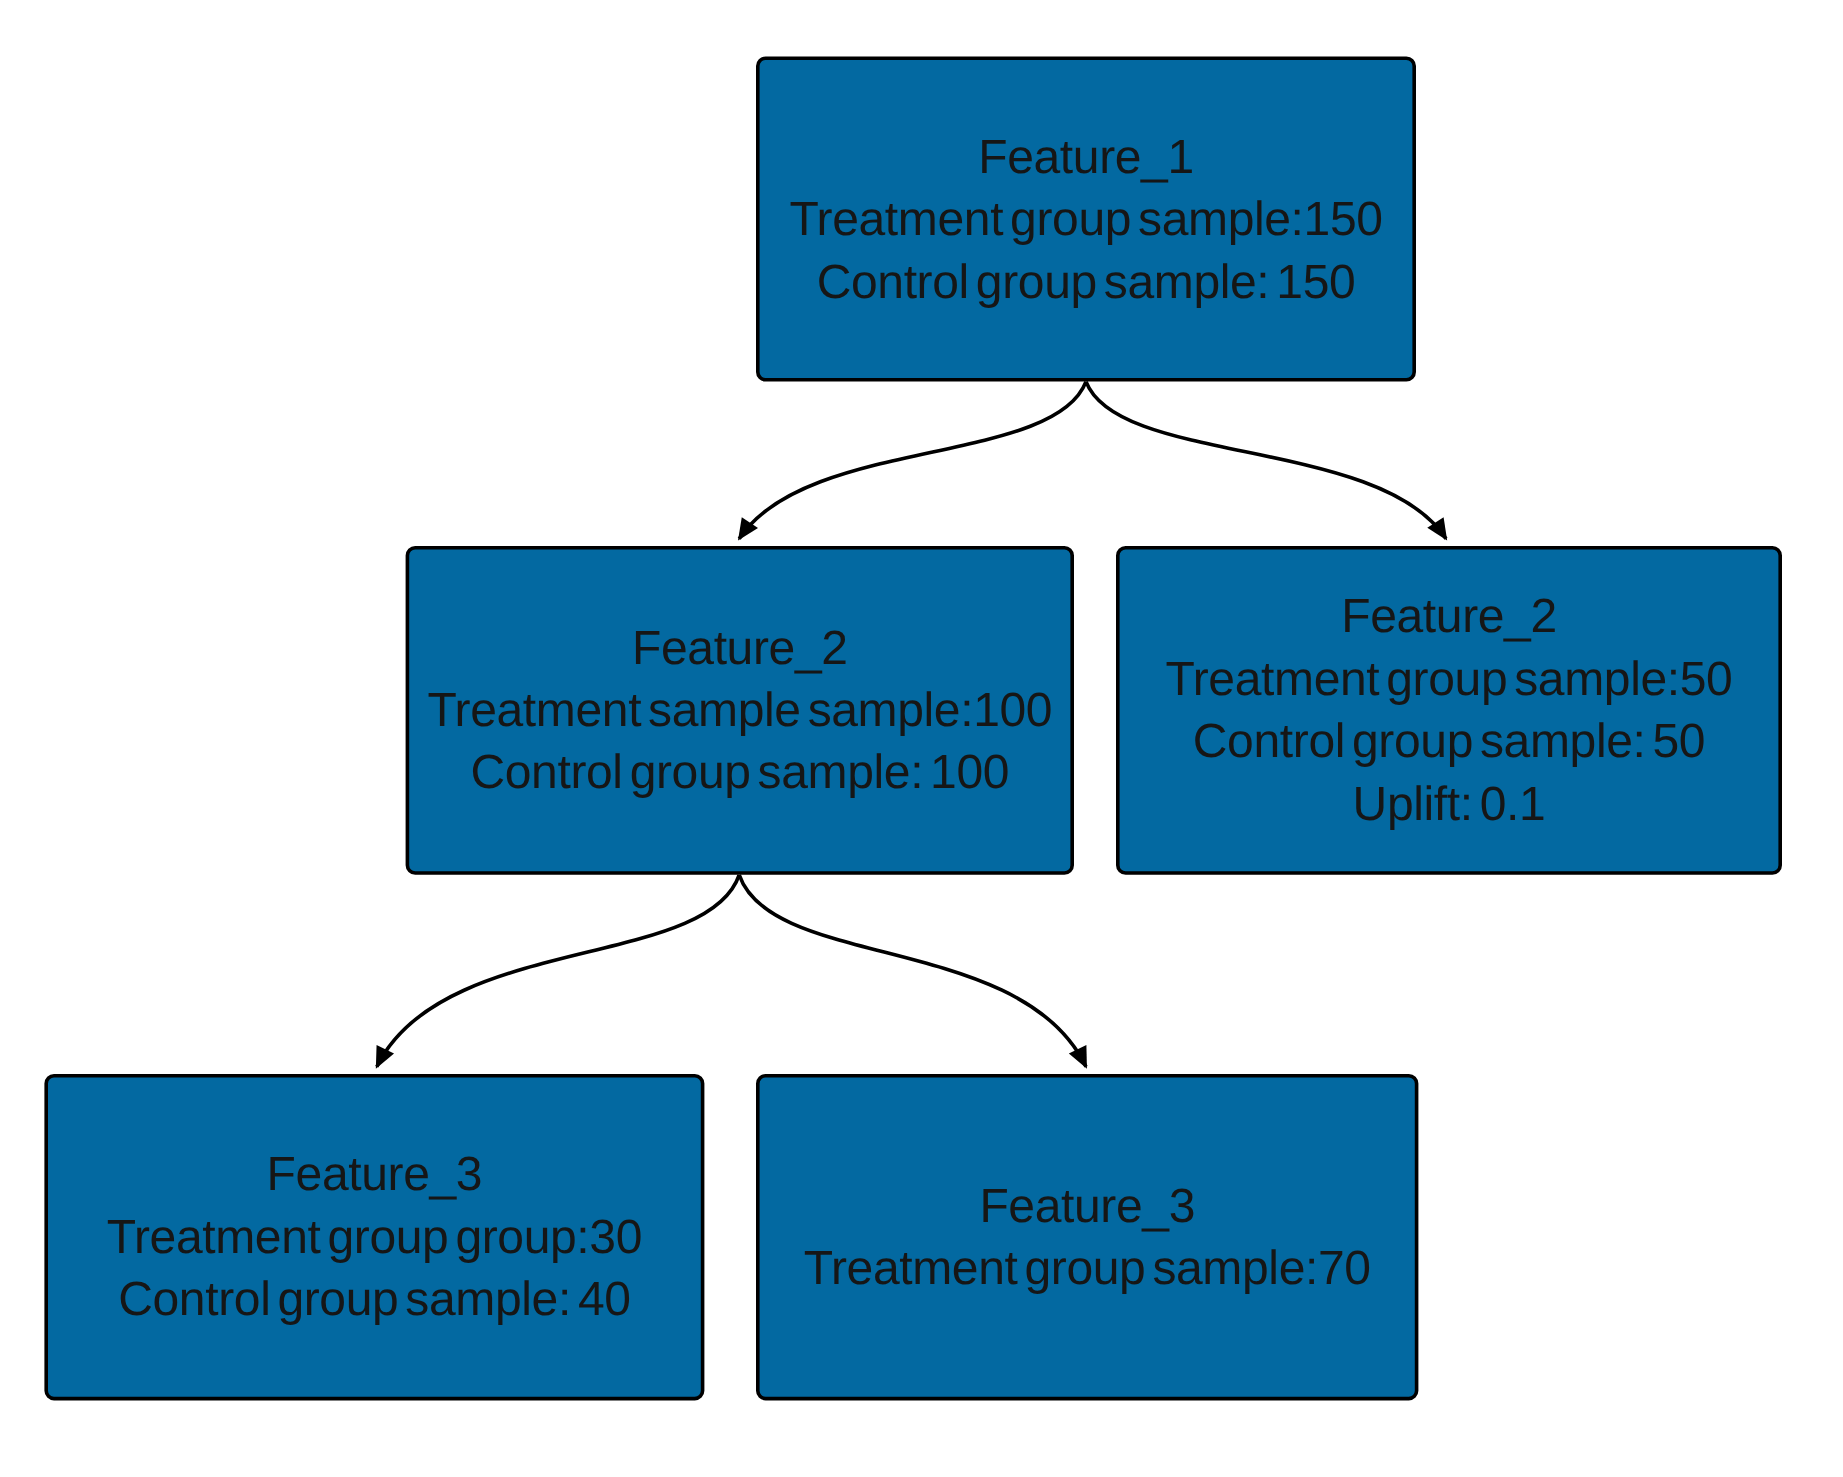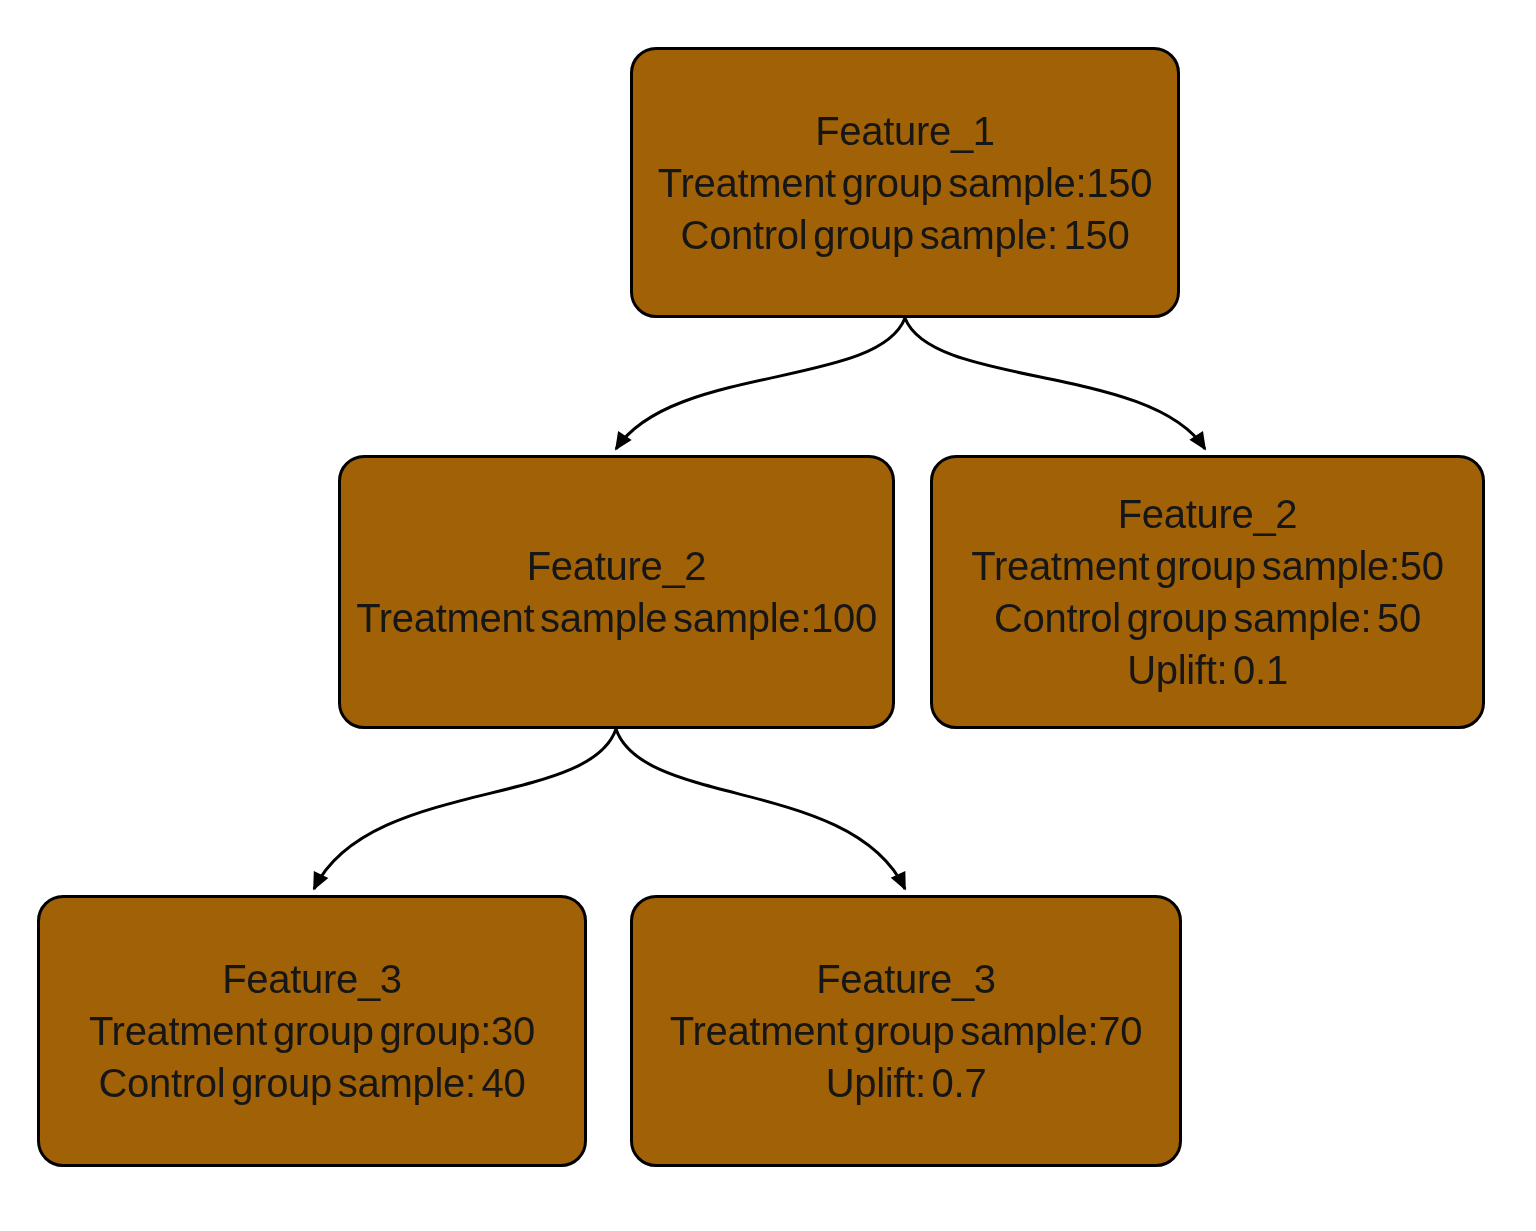--- a/index.html
+++ b/index.html
@@ -19,23 +19,23 @@
     position: absolute;
     left: 0;
     top: 0;
     width: 1536px;
     height: 1231px;
     pointer-events: none;
   }
   .tree-node {
     position: absolute;
     box-sizing: border-box;
-    background: #a16207;
+    background: #0369a1;
     border: 3px solid #000000;
-    border-radius: 26px;
+    border-radius: 8px;
     display: flex;
     flex-direction: column;
     align-items: center;
     justify-content: center;
     text-align: center;
     color: #161616;
     font-size: 40px;
     line-height: 52px;
     letter-spacing: -0.3px;
     word-spacing: -5px;
@@ -71,34 +71,34 @@
 
   <div class="tree-node node-root">
     <div>Feature_1</div>
     <div>Treatment group sample:150</div>
     <div>Control group sample: 150</div>
   </div>
 
   <div class="tree-node node-left">
     <div>Feature_2</div>
     <div>Treatment sample sample:100</div>
+    <div>Control group sample: 100</div>
   </div>
 
   <div class="tree-node node-right">
     <div>Feature_2</div>
     <div>Treatment group sample:50</div>
     <div>Control group sample: 50</div>
     <div>Uplift: 0.1</div>
   </div>
 
   <div class="tree-node node-left-left">
     <div>Feature_3</div>
     <div>Treatment group group:30</div>
     <div>Control group sample: 40</div>
   </div>
 
   <div class="tree-node node-left-right">
     <div>Feature_3</div>
     <div>Treatment group sample:70</div>
-    <div>Uplift: 0.7</div>
   </div>
 
 </div>
 
 </body></html>

